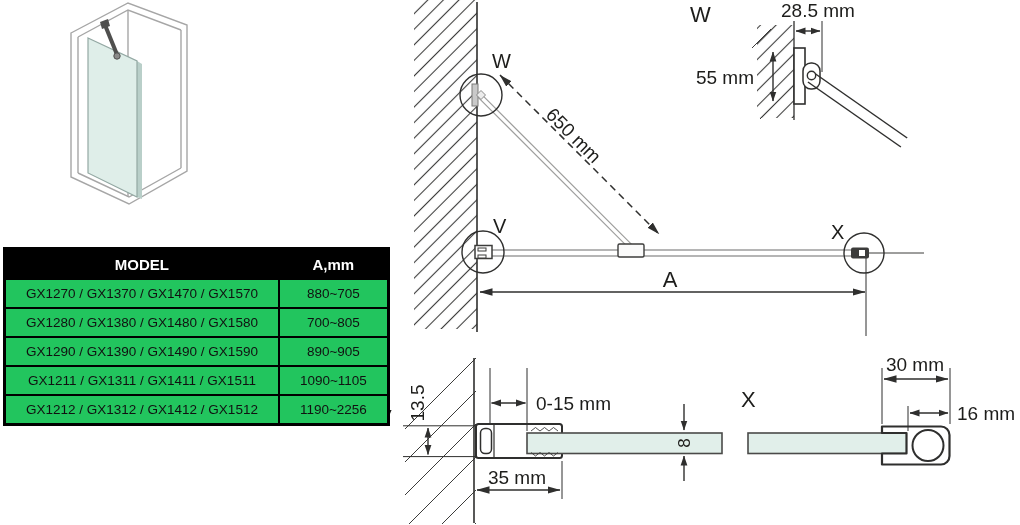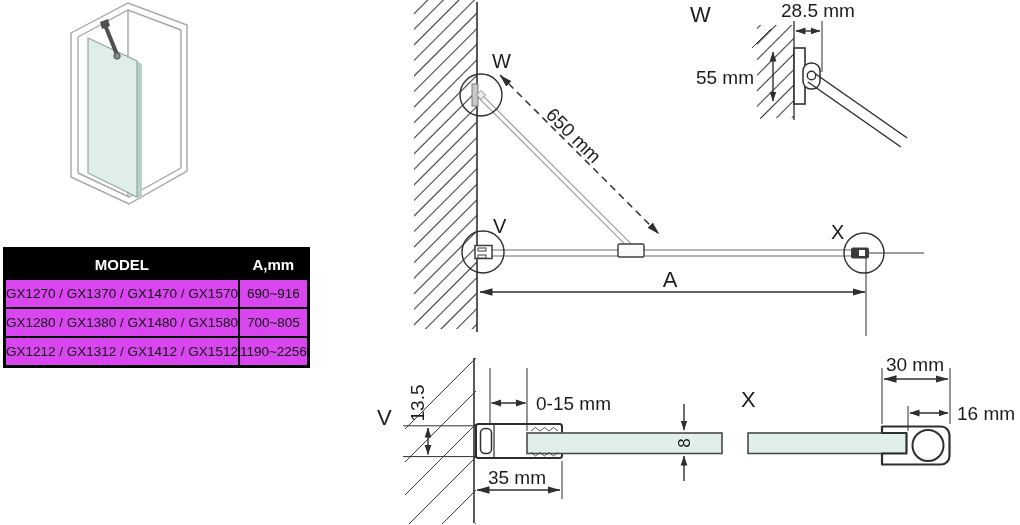--- a/index.html
+++ b/index.html
@@ -4,25 +4,25 @@
 <style>
   html,body{margin:0;padding:0;background:#fff;}
   .canvas{position:relative;width:1020px;height:525px;background:#fff;
           font-family:"Liberation Sans",sans-serif;overflow:hidden;}
   svg{position:absolute;left:0;top:0;}
   svg text{fill:#1d1d1b;font-family:"Liberation Sans",sans-serif;}
   .dim{font-size:19px;}
   .lbl{font-size:20px;}
   .big{font-size:22px;}
   .spec-table{position:absolute;left:3px;top:247px;width:259px;
-              border-collapse:collapse;border:3px solid #000;background:#d946ef;}
+              border-collapse:collapse;border:3px solid #000;background:#22c55e;}
   .spec-table th{background:#000;color:#fff;font-size:15px;font-weight:bold;
                  height:26px;border:2px solid #000;}
   .spec-table td{font-size:13.5px;color:#111;text-align:center;height:27px;
-                 border:2px solid #000;padding:0 0;white-space:nowrap;}
+                 border:2px solid #000;padding:0 20px;white-space:nowrap;}
 </style>
 </head>
 <body>
 
 <div class="canvas">
 
 <svg width="1020" height="525" viewBox="0 0 1020 525">
   <defs>
     <marker id="arrL" viewBox="0 0 13 9" refX="12.5" refY="4.5" markerWidth="13" markerHeight="9" orient="auto-start-reverse" markerUnits="userSpaceOnUse">
       <path d="M13,4.5 L0,0.8 L0,8.2 Z" fill="#2f2f2e"></path>
@@ -178,26 +178,34 @@
       </colgroup>
   <thead>
     <tr>
       <th>MODEL</th>
       <th>A,mm</th>
     </tr>
   </thead>
   <tbody>
     <tr>
       <td>GX1270 / GX1370 / GX1470 / GX1570</td>
-      <td>690~916</td>
+      <td>880~705</td>
     </tr>
     <tr>
       <td>GX1280 / GX1380 / GX1480 / GX1580</td>
       <td>700~805</td>
     </tr>
     <tr>
+      <td>GX1290 / GX1390 / GX1490 / GX1590</td>
+      <td>890~905</td>
+    </tr>
+    <tr>
+      <td>GX1211 / GX1311 / GX1411 / GX1511</td>
+      <td>1090~1105</td>
+    </tr>
+    <tr>
       <td>GX1212 / GX1312 / GX1412 / GX1512</td>
       <td>1190~2256</td>
     </tr>
   </tbody>
 </table>
 
 </div>
 
 </body></html>

